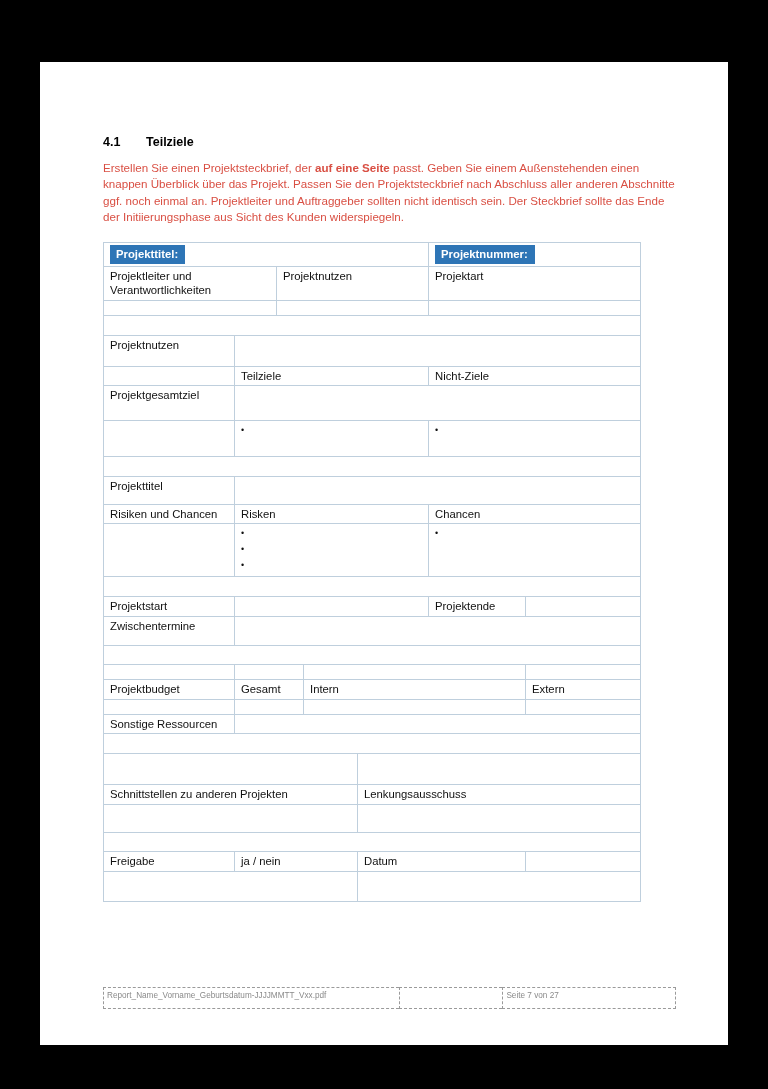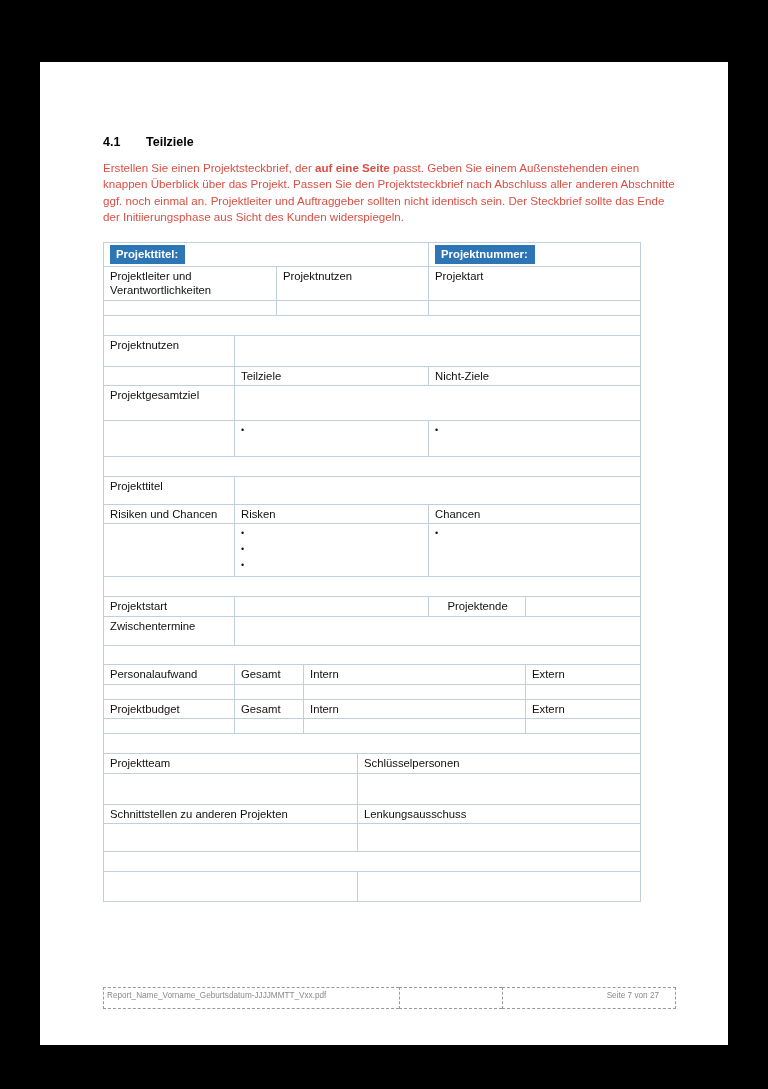--- a/index.html
+++ b/index.html
@@ -63,21 +63,21 @@
     border: 1px solid #bfcfdd;
     padding: 2px 5px 2px 6px;
     vertical-align: top;
     line-height: 14.6px;
     background: #ffffff;
     overflow: hidden;
   }
   
   td.lbl   { background: #dbe5f1; }
   td.blank { background: #ffffff; }
-  td.fillb { background: #dbe5f1; text-align: center; }
+  td.fillb { background: #dbe5f1; }
 
   
   td.band {
     background: #2e75b6;
     color: #ffffff;
     font-weight: bold;
     border: 1px solid #2e75b6;
     padding: 2px 5px 2px 6px;
     letter-spacing: 0.1px;
   }
@@ -115,21 +115,21 @@
     border-right: none;
     padding: 3px 4px 0 3px;
     box-sizing: border-box;
     height: 22px;
     white-space: nowrap;
     overflow: hidden;
   }
   .footer .fcell:last-child { border-right: 1px dashed #9a9a9a; }
   .footer .f1 { width: 310px; }
   .footer .f2 { width: 108px; }
-  .footer .f3 { width: 181px; text-align: right; padding-right: 16px; }
+  .footer .f3 { width: 181px; text-align: left; padding-right: 16px; }
 </style>
 </head>
 <body>
 
 <div class="page">
   <div class="content">
 
     <div class="heading">
       <span class="num">4.1</span>
       <span>Teilziele</span>
@@ -239,26 +239,20 @@
 
       <tr style="height:29px">
         <td class="lbl">Zwischentermine</td>
         <td class="blank" colspan="8"></td>
       </tr>
 
       <tr>
         <td class="band" colspan="9">Ressourcen und Budget</td>
       </tr>
 
-      <tr style="height:16px">
-        <td class="lbl">Personalaufwand</td>
-        <td class="lbl" colspan="2">Gesamt</td>
-        <td class="lbl" colspan="4">Intern</td>
-        <td class="lbl" colspan="2">Extern</td>
-      </tr>
 
       <tr style="height:15px">
         <td class="lbl"></td>
         <td class="blank" colspan="2"></td>
         <td class="blank" colspan="4"></td>
         <td class="blank" colspan="2"></td>
       </tr>
 
       <tr style="height:16px">
         <td class="lbl">Projektbudget</td>
@@ -267,49 +261,55 @@
         <td class="lbl" colspan="2">Extern</td>
       </tr>
 
       <tr style="height:15px">
         <td class="lbl"></td>
         <td class="blank" colspan="2"></td>
         <td class="blank" colspan="4"></td>
         <td class="blank" colspan="2"></td>
       </tr>
 
+      <tr style="height:16px">
+        <td class="lbl">Sonstige Ressourcen</td>
+        <td class="blank" colspan="8"></td>
+      </tr>
 
       <tr>
         <td class="band" colspan="9">Projektbeteiligte</td>
       </tr>
 
-      <tr style="height:16px">
-        <td class="lbl" colspan="4">Projektteam</td>
-        <td class="lbl" colspan="5">Schlüsselpersonen</td>
-      </tr>
 
       <tr style="height:31px">
         <td class="blank" colspan="4"></td>
         <td class="blank" colspan="5"></td>
       </tr>
 
       <tr style="height:16px">
         <td class="lbl" colspan="4">Schnittstellen zu anderen Projekten</td>
         <td class="lbl" colspan="5">Lenkungsausschuss</td>
       </tr>
 
       <tr style="height:28px">
         <td class="blank" colspan="4"></td>
         <td class="blank" colspan="5"></td>
       </tr>
 
       <tr>
         <td class="band" colspan="9">Projektentscheidung</td>
       </tr>
 
+      <tr style="height:16px">
+        <td class="lbl">Freigabe</td>
+        <td class="blank" colspan="3">ja / nein</td>
+        <td class="lbl" colspan="3">Datum</td>
+        <td class="blank" colspan="2"></td>
+      </tr>
 
       <tr style="height:30px">
         <td class="blank" colspan="4"></td>
         <td class="blank" colspan="5"></td>
       </tr>
 
     </tbody>
       </table>
   </div>
 

